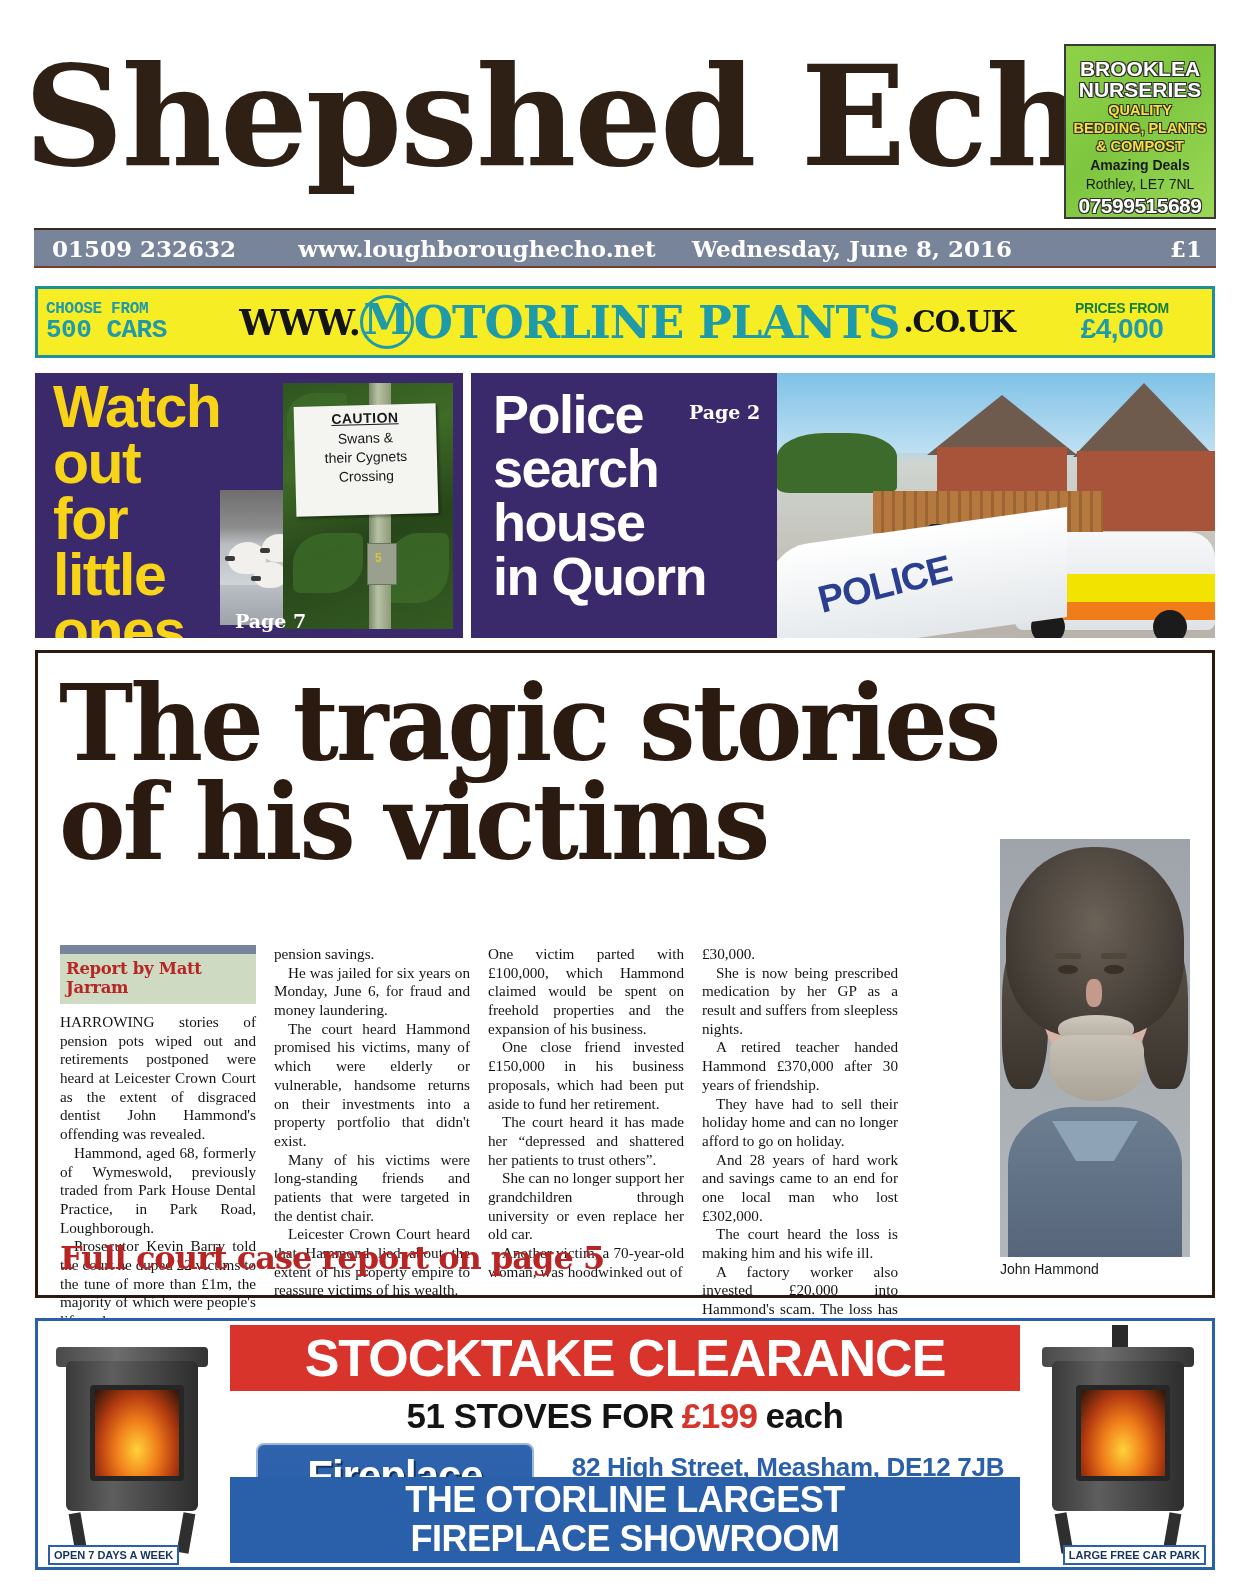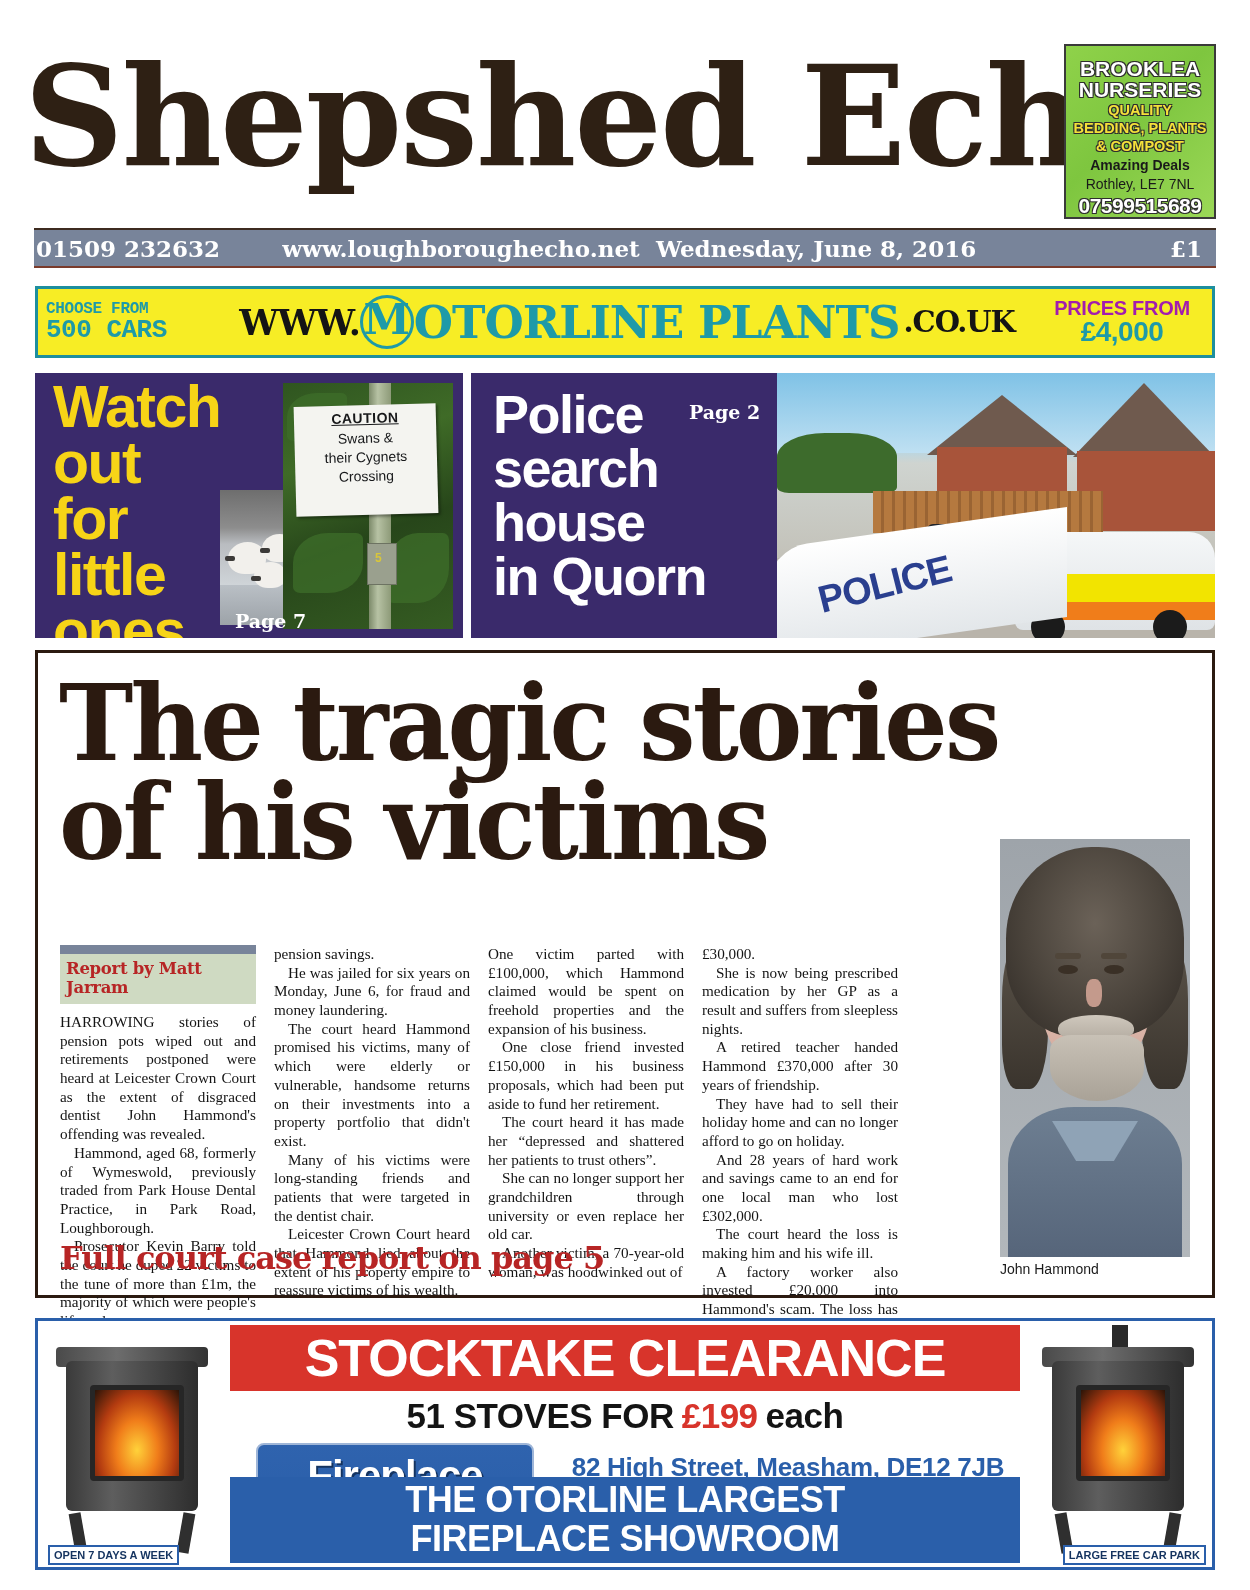--- a/index.html
+++ b/index.html
@@ -63,23 +63,23 @@
     position:absolute;left:34px;top:228px;width:1182px;height:40px;
     background:#78849a;
     border-top:2px solid #3d2b20;border-bottom:2px solid #7a3b2b;
     box-sizing:border-box;
     display:flex;align-items:center;
     color:#ffffff;
     font-family:"DejaVu Serif", serif;
     font-weight:700;
     font-size:23px;
   }
-  .nameplate .np-phone{margin-left:2px;width:230px;}
+  .nameplate .np-phone{margin-left:18px;width:230px;}
   .nameplate .np-web{width:390px;text-align:center;}
-  .nameplate .np-date{width:360px;text-align:left;}
+  .nameplate .np-date{width:360px;text-align:center;}
   .nameplate .np-price{flex:1;text-align:right;margin-right:14px;}
 
   
   .motorline{
     position:absolute;left:35px;top:286px;width:1180px;height:72px;
     background:#f7ed25;
     border:3px solid #1e8f9e;
     box-sizing:border-box;
     display:flex;align-items:center;
   }
@@ -89,21 +89,21 @@
   .ml-mid{flex:1;display:flex;align-items:center;justify-content:center;white-space:nowrap;}
   .ml-www{font-family:"DejaVu Serif", serif;font-weight:700;font-size:35px;color:#141414;letter-spacing:-1px;}
   .ml-o{
     display:inline-block;width:48px;height:48px;border:3px solid #1e9aa8;border-radius:50%;
     color:#1e9aa8;font-family:"DejaVu Serif", serif;font-weight:700;font-size:42px;
     line-height:44px;text-align:center;vertical-align:middle;margin:0 0px;
   }
   .ml-big{font-family:"DejaVu Serif", serif;font-weight:700;font-size:45px;color:#1e9aa8;letter-spacing:-1px;}
   .ml-couk{font-family:"DejaVu Serif", serif;font-weight:700;font-size:29px;color:#141414;letter-spacing:-1px;margin-left:4px;}
   .ml-right{width:168px;text-align:center;font-family:"Liberation Sans", sans-serif;line-height:1.0;margin-right:6px;}
-  .ml-right .r1{font-size:20px;font-weight:700;color:#a21caf;letter-spacing:-0.3px;}
+  .ml-right .r1{font-size:14px;font-weight:700;color:#15803d;letter-spacing:-0.3px;}
   .ml-right .r2{font-size:28px;font-weight:700;color:#1e9aa8;letter-spacing:-0.5px;}
 
   
   .teasers{position:absolute;left:35px;top:373px;width:1180px;height:265px;}
   .teaser{position:absolute;top:0;height:265px;background:#3a2a6b;overflow:hidden;}
   .teaser-a{left:0;width:428px;}
   .teaser-b{left:436px;width:744px;}
 
   .t-head-yellow{
     position:absolute;left:18px;top:6px;

